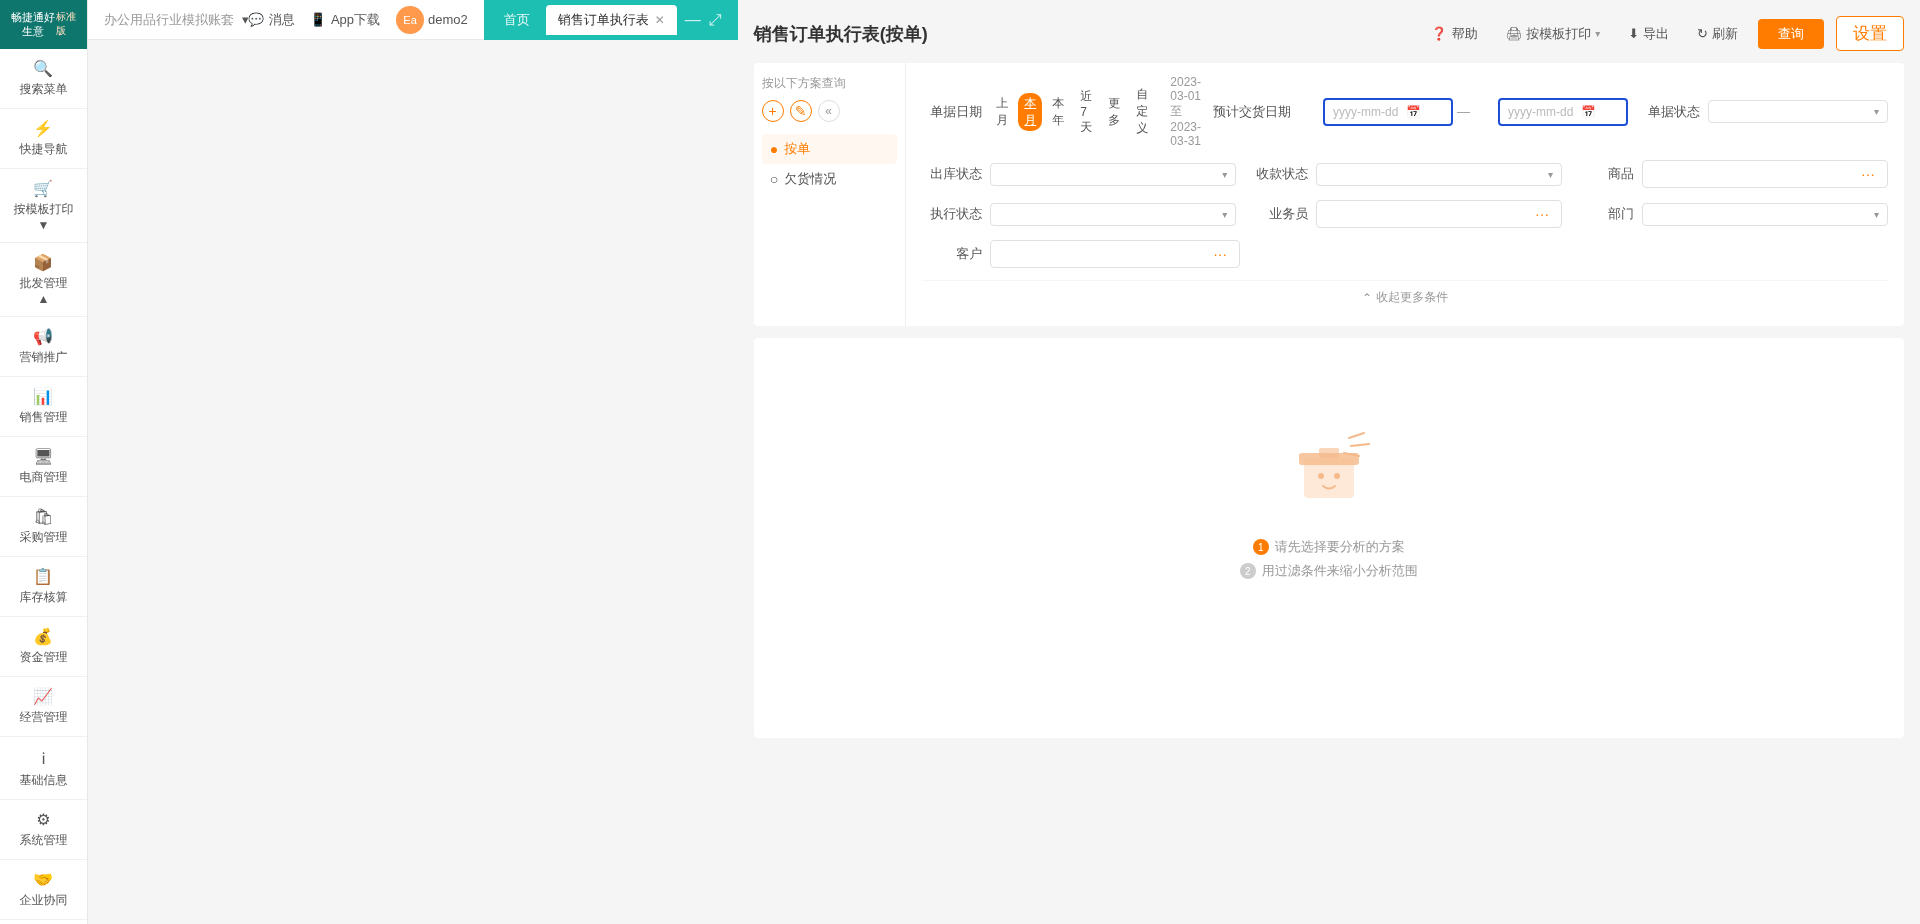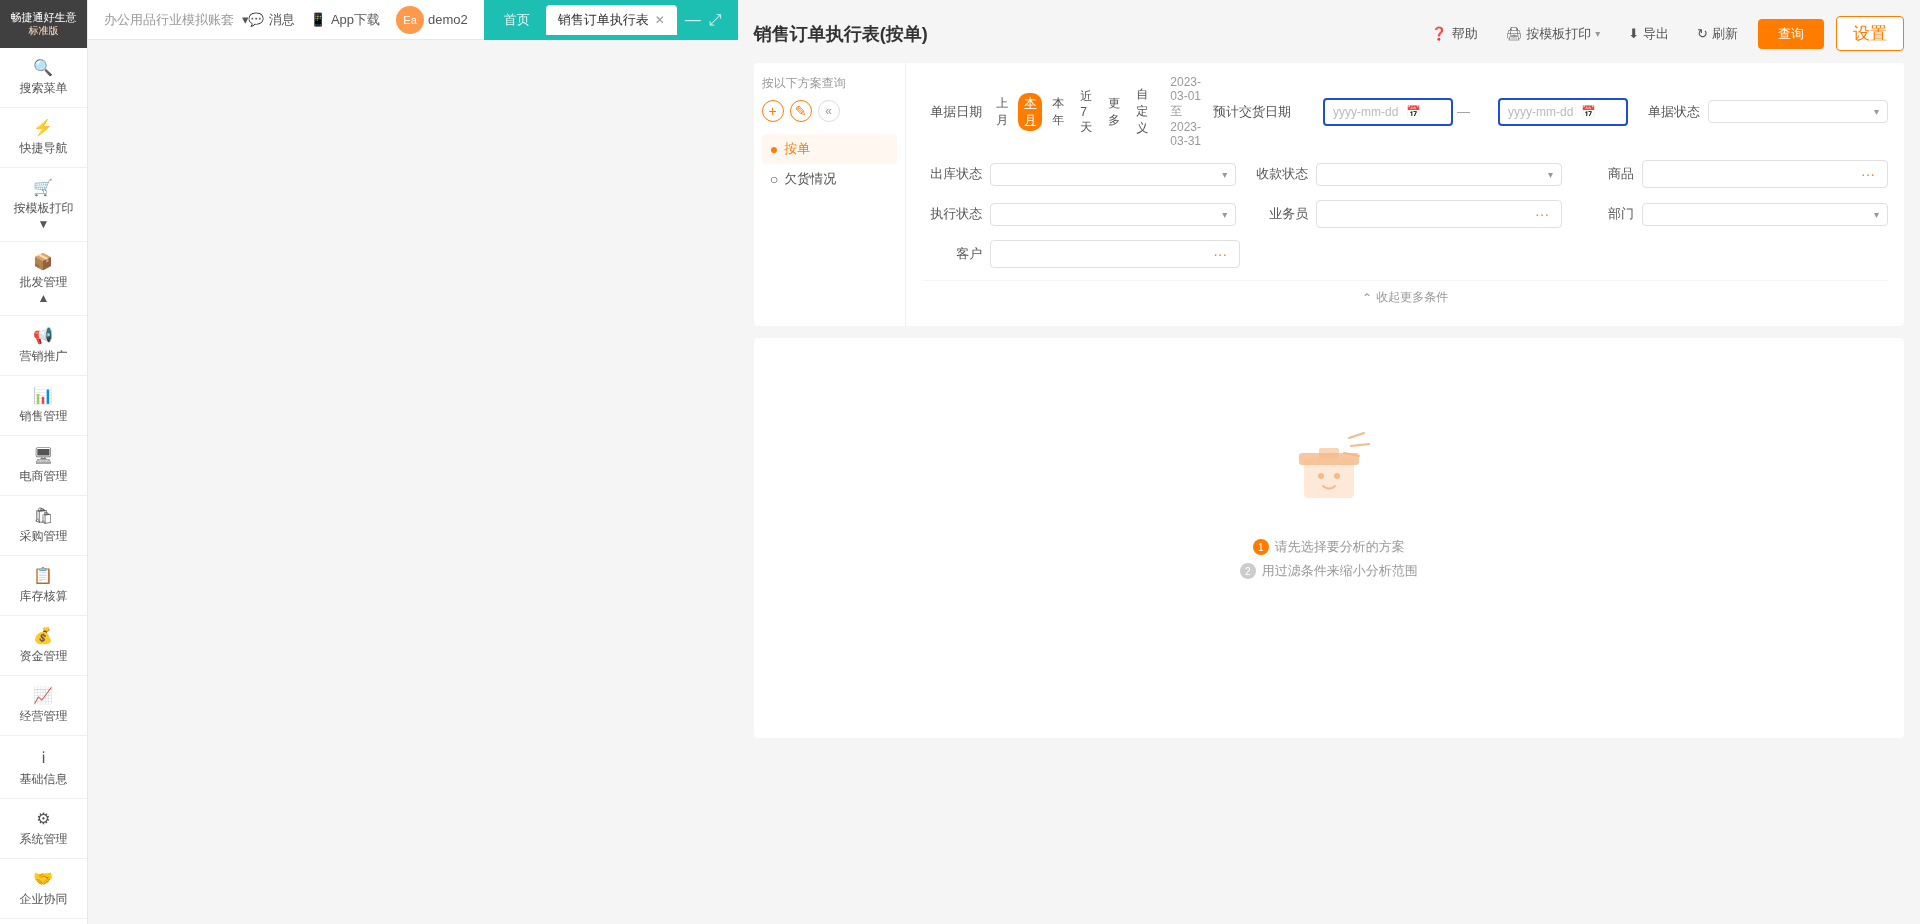--- a/index.html
+++ b/index.html
@@ -9,24 +9,24 @@
     .sidebar {
       width: 88px;
       background: #fff;
       display: flex;
       flex-direction: column;
       border-right: 1px solid #e8e8e8;
       flex-shrink: 0;
       overflow-y: auto;
     }
     .sidebar-logo {
-      background: #404040;
+      background: #0f766e;
       padding: 10px;
       display: flex;
-      flex-direction: column;
+      flex-direction: row;
       align-items: center;
       justify-content: center;
       height: 56px;
     }
     .sidebar-logo-text {
       color: #fff;
       font-size: 11px;
       line-height: 1.3;
       text-align: center;
     }

